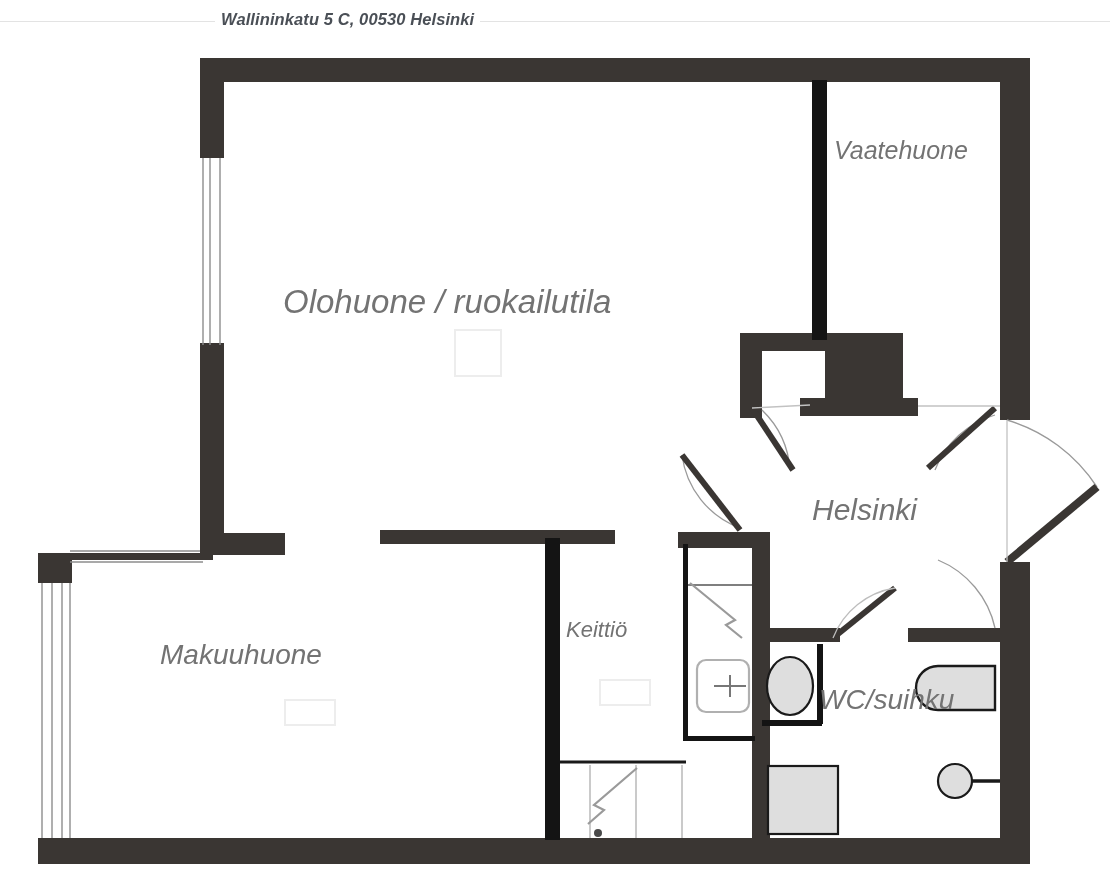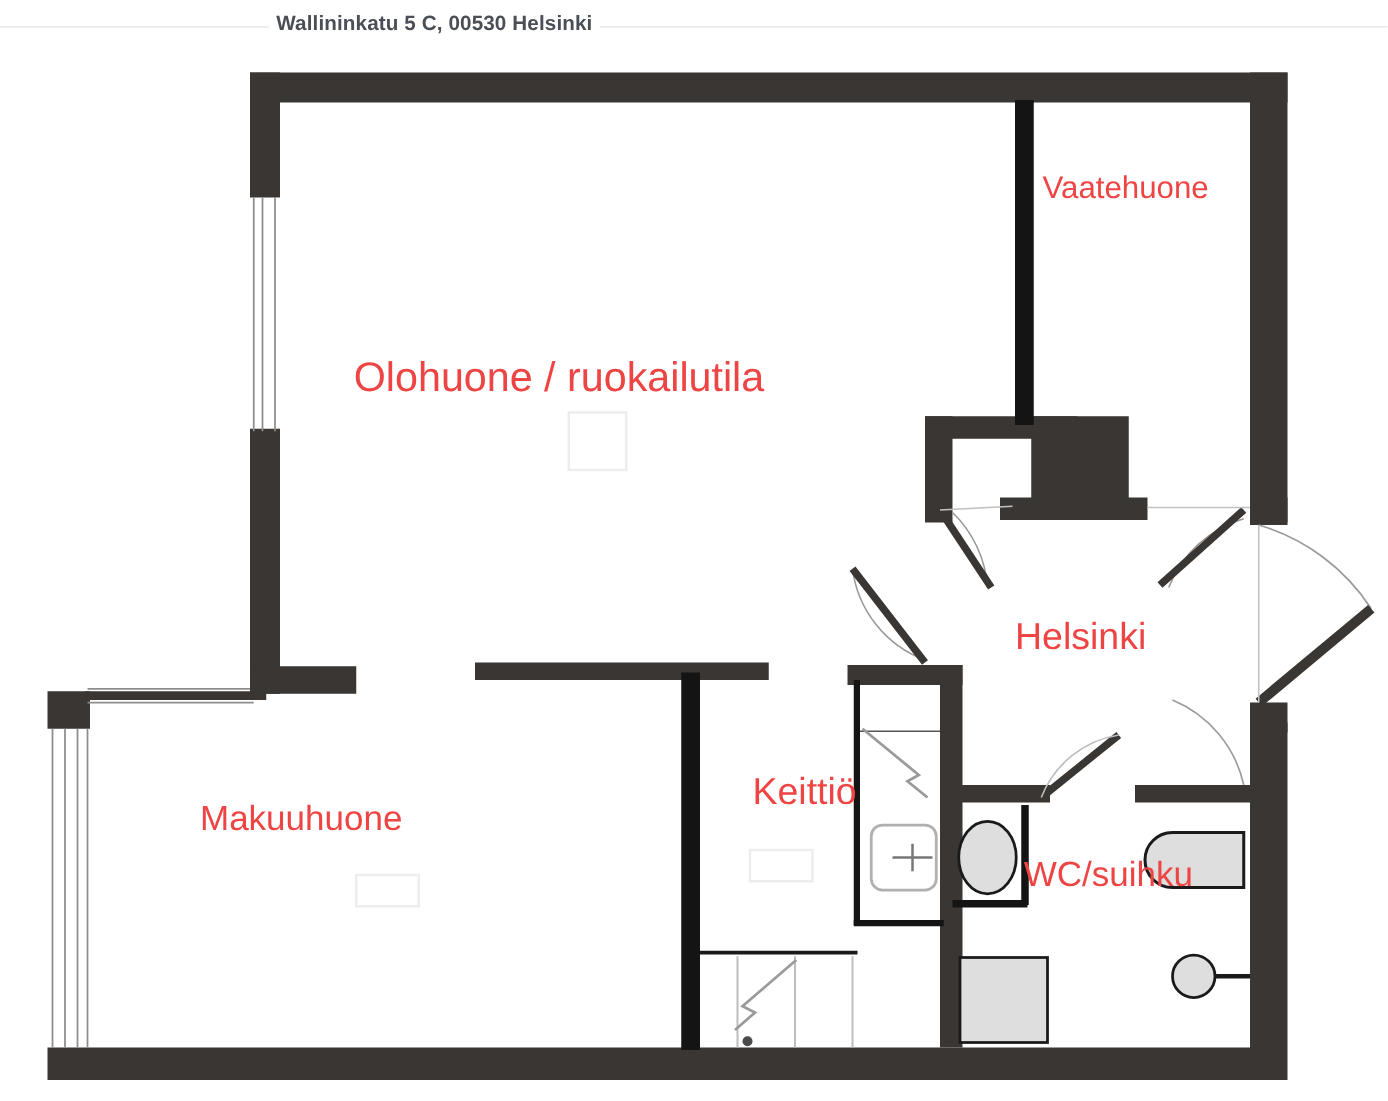--- a/index.html
+++ b/index.html
@@ -12,20 +12,21 @@
     height: 881px;
     font-family: "Liberation Sans", sans-serif;
     overflow: hidden;
     position: relative;
   }
   #plan-root {
     position: relative;
     width: 1110px;
     height: 850px;
     background: #ffffff;
+    font-style: italic;
   }
   .header-band {
     position: absolute;
     left: 0;
     top: 0;
     width: 1110px;
     height: 42px;
   }
   .header-rule {
     position: absolute;
@@ -48,27 +49,27 @@
     white-space: nowrap;
     line-height: 22px;
   }
   svg#plan-svg {
     position: absolute;
     left: 0;
     top: 0;
   }
   .room-label {
     position: absolute;
-    color: #ef4444;
+    color: #737373;
     white-space: nowrap;
     line-height: 1;
   }
   .rl-living  { left: 283px; top: 285px; font-size: 33px; }
   .rl-bed     { left: 160px; top: 641px; font-size: 28px; }
-  .rl-kitchen { left: 566px; top: 619px; font-size: 30px; margin-left: 36px; }
+  .rl-kitchen { left: 566px; top: 619px; font-size: 22px; }
   .rl-hall    { left: 812px; top: 495px; font-size: 30px; }
   .rl-closet  { left: 834px; top: 138px; font-size: 25px; }
   .rl-wc      { left: 819px; top: 686px; font-size: 28px; }
 </style>
 </head>
 <body>
 
 <div id="plan-root">
 
   <div class="header-band">

